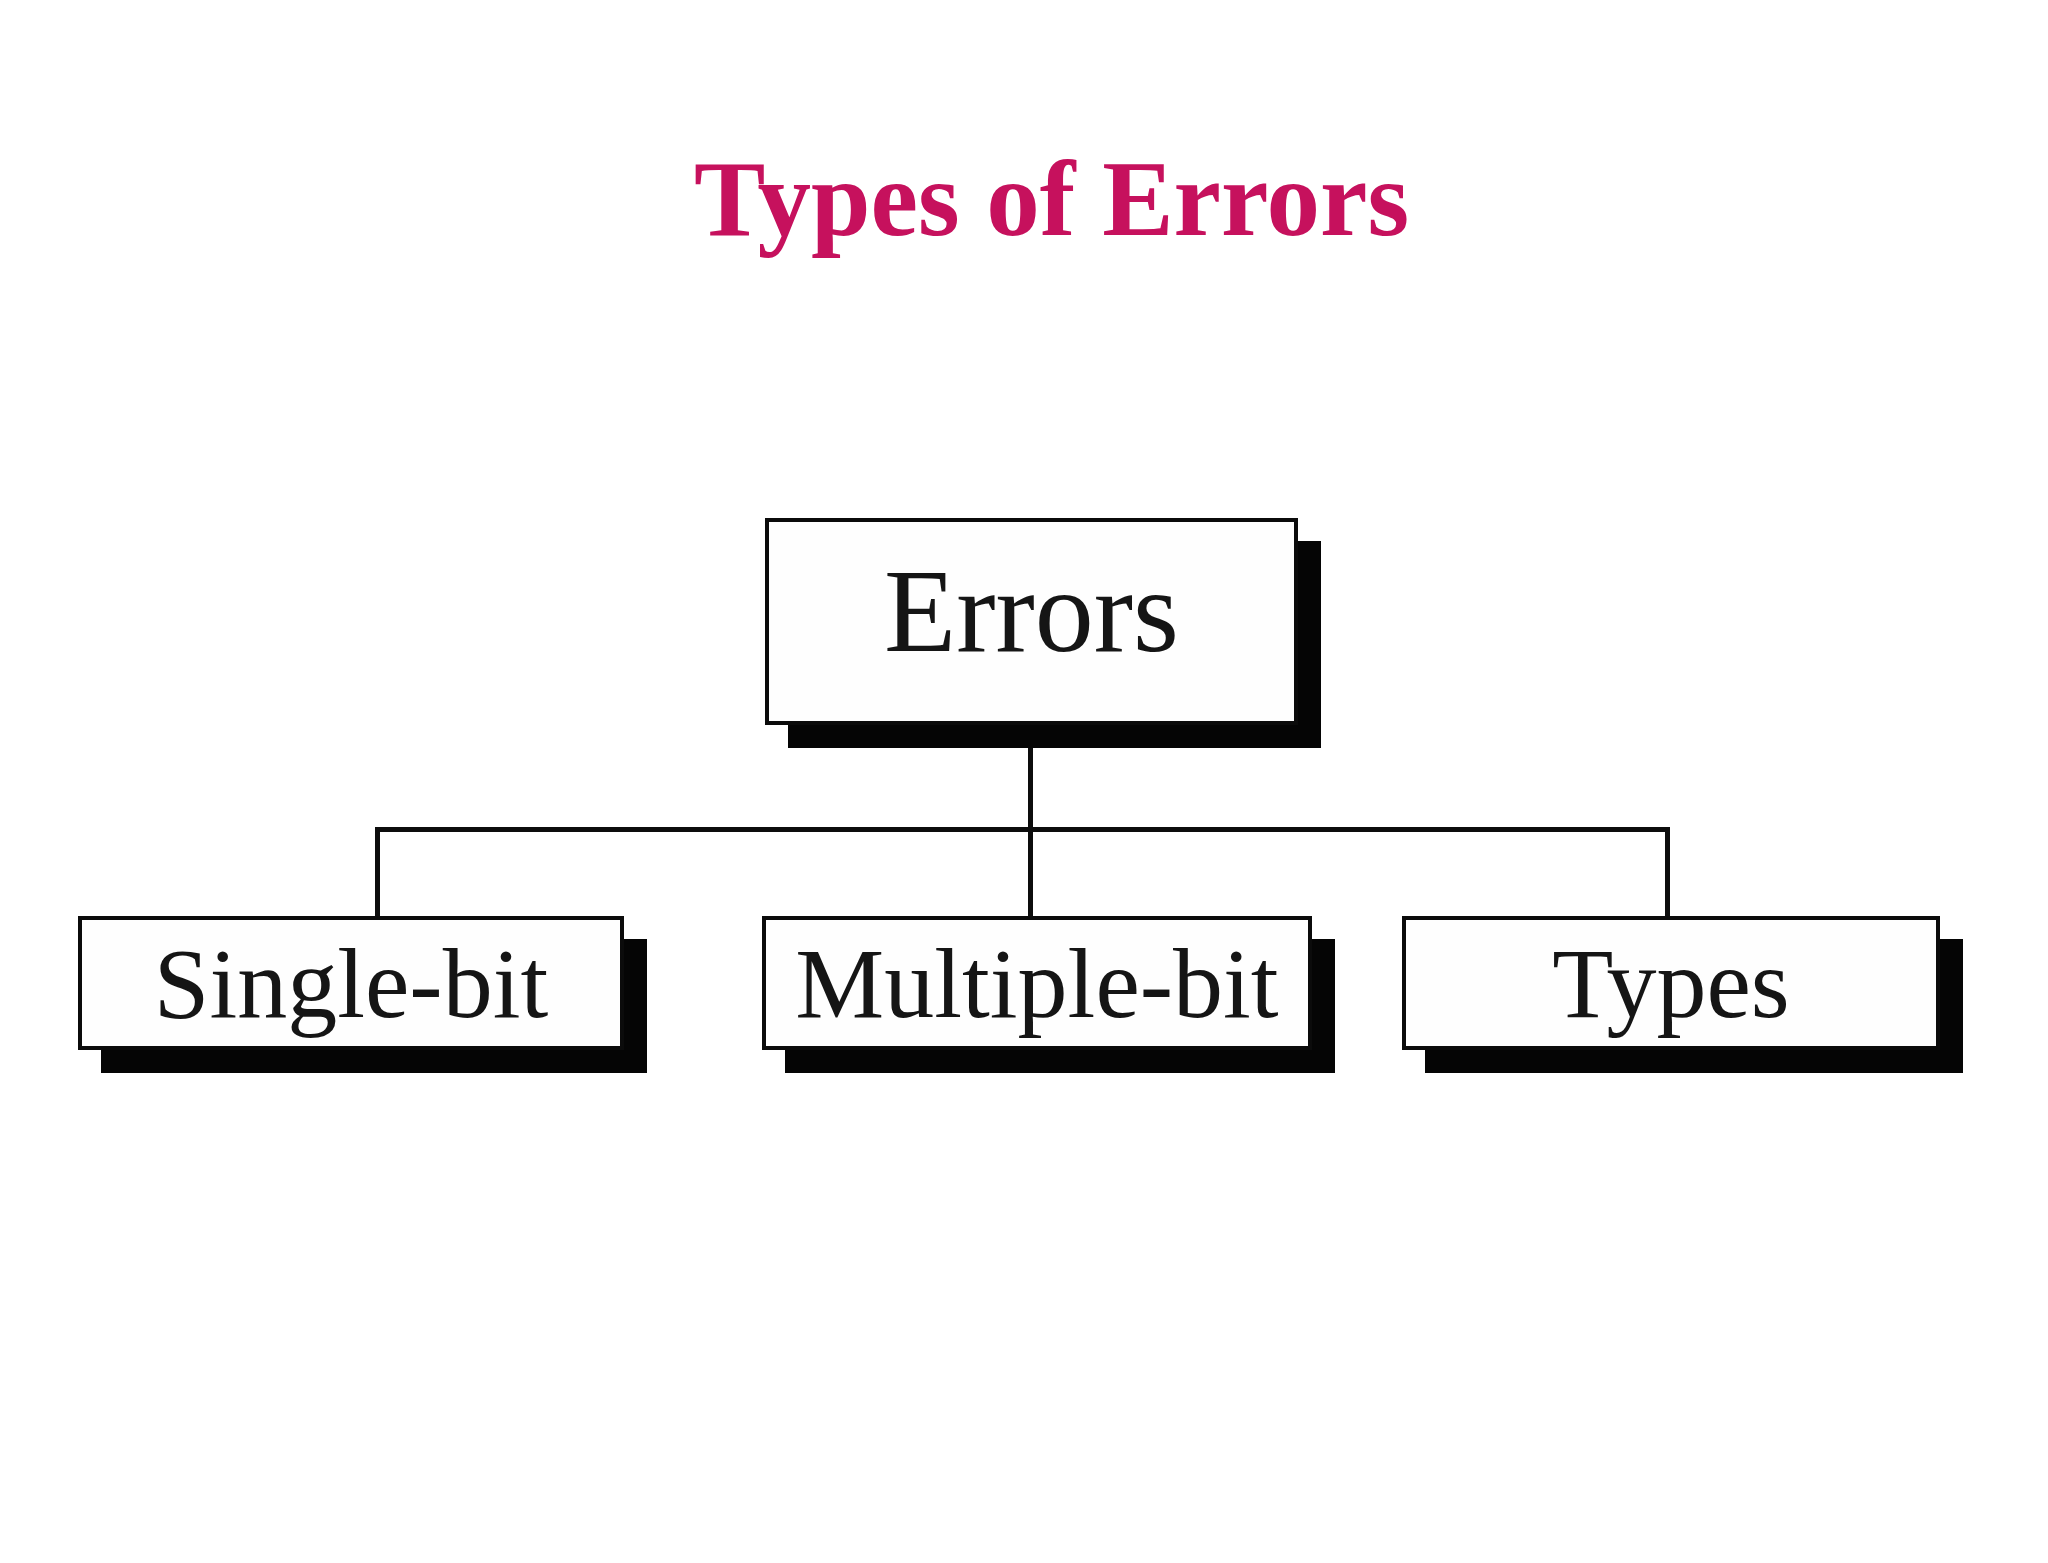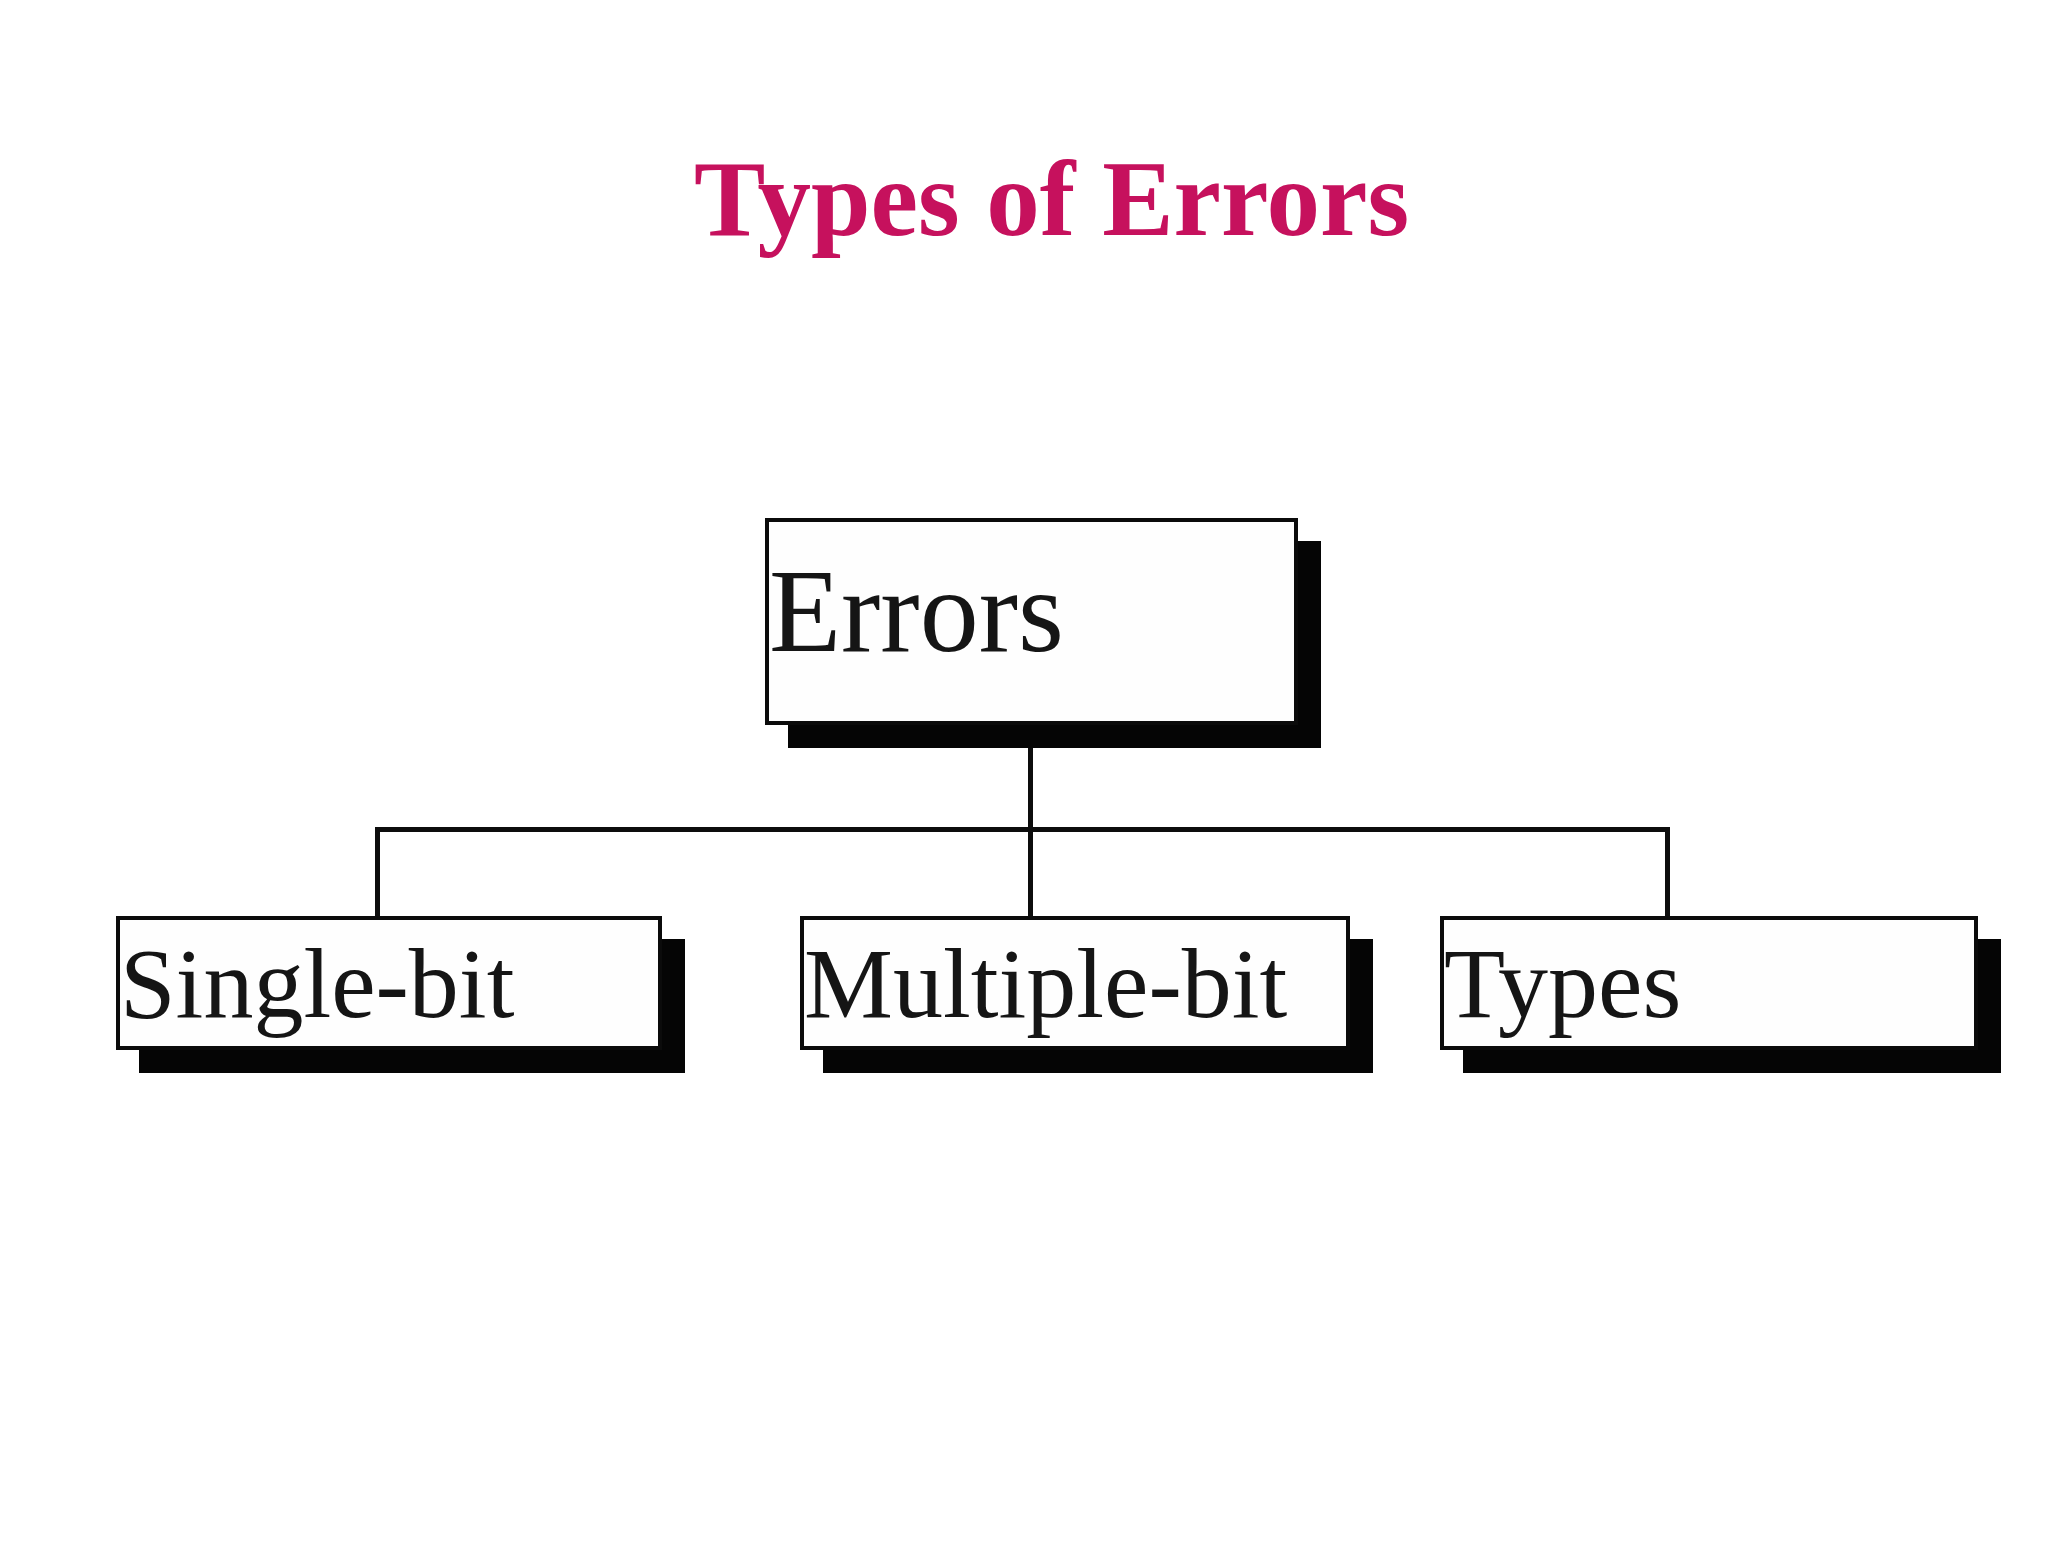--- a/index.html
+++ b/index.html
@@ -36,21 +36,21 @@
     letter-spacing: 0px;
   }
   .node {
     position: absolute;
     box-sizing: border-box;
     background: var(--box-fill);
     border: 4px solid var(--box-border);
     box-shadow: 23px 23px 0 var(--shadow);
     display: flex;
     align-items: center;
-    justify-content: flex-start;
+    justify-content: center;
     color: var(--text);
     z-index: 2;
   }
   .node .node-label {
     white-space: nowrap;
   }
   .node-root {
     left: 765px;
     top: 518px;
     width: 533px;
@@ -59,21 +59,20 @@
   }
   .node-root .node-label {
     position: relative;
     top: -10px;
   }
   .node-child {
     top: 916px;
     width: 546px;
     height: 134px;
     font-size: 100px;
-    margin-left: 38px;
   }
   .node-single   { left: 78px;   width: 546px; }
   .node-multiple { left: 762px;  width: 550px; }
   .node-burst    { left: 1402px; width: 538px; }
   .connector {
     position: absolute;
     background: var(--line);
     z-index: 1;
   }
   .conn-stem       { left: 1028px; top: 727px; width: 5px;    height: 189px; }

